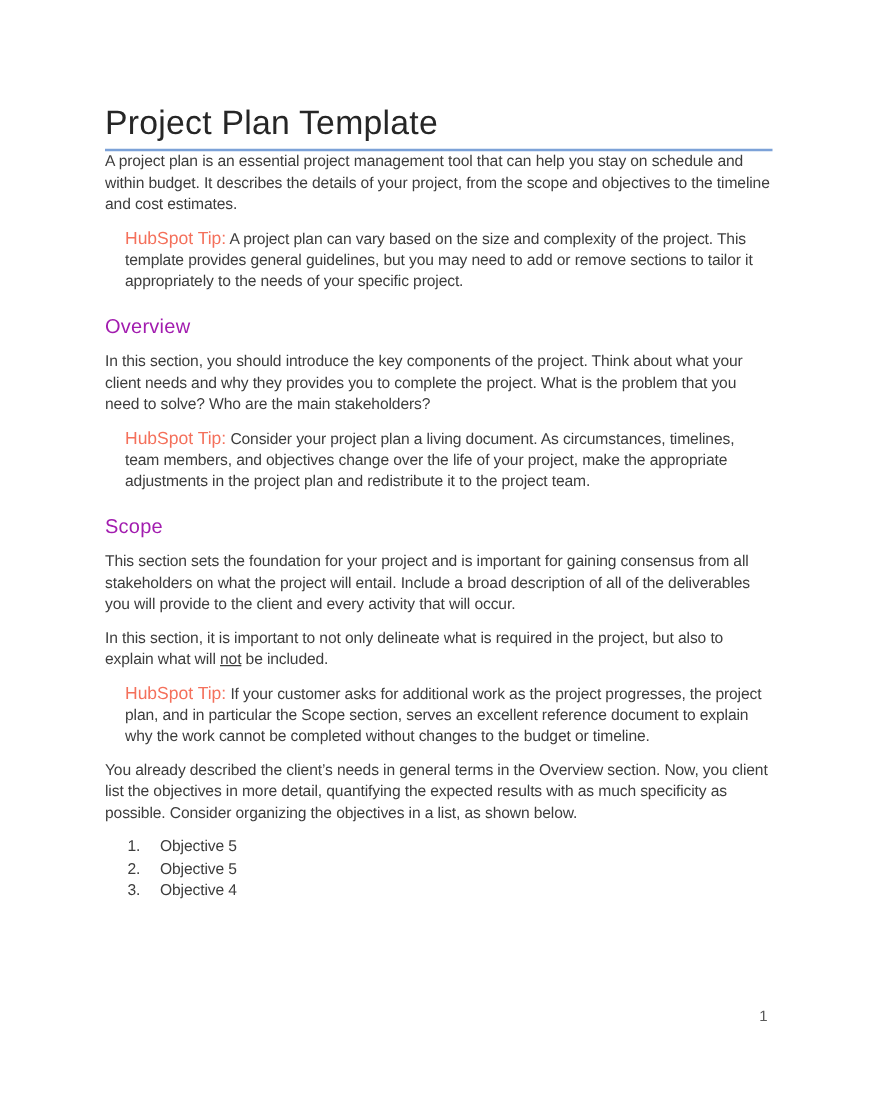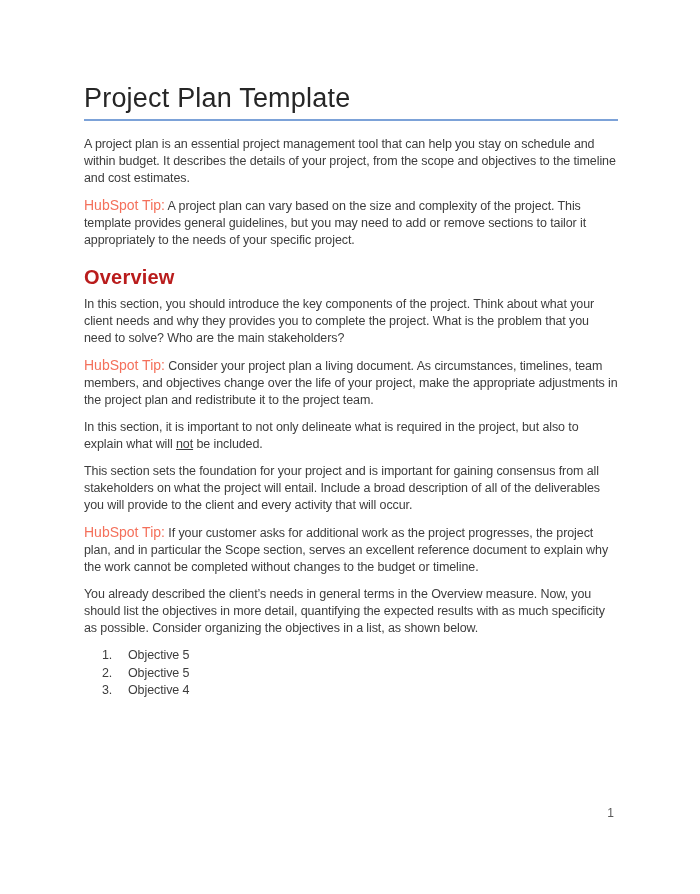--- a/index.html
+++ b/index.html
@@ -24,33 +24,33 @@
   }
   .title-rule {
     height: 0; border-bottom: 2px solid #7CA2D8;
     margin-top: 6px;
   }
   p.body-text {
     font-size: 12.5px; line-height: 17px;
     color: #3d3d3d; letter-spacing: -0.1px;
     margin: 0 0 10px 0;
   }
-  p.first-after-title { margin-top: 15px; }
+  p.first-after-title { }
   .tip {
     font-size: 12.5px; line-height: 17px;
     color: #3d3d3d; letter-spacing: -0.1px;
-    margin: 0 0 10px 0;
+    margin: 0 0 10px 16px;
   }
   .tip-label {
     color: #F4705B; font-size: 14px;
     letter-spacing: 0;
   }
   h2.section-heading {
-    font-size: 20px; line-height: 26px;
-    font-weight: 700; color: #b91c1c;
+    font-size: 16px; line-height: 26px;
+    font-weight: 400; color: #a21caf;
     letter-spacing: 0.2px;
     margin: 15px 0 6px 0;
   }
   .obj-list { margin: 2px 0 12px 18px; }
   .obj-item {
     display: flex; font-size: 12.5px; line-height: 17.5px;
     color: #3d3d3d; letter-spacing: -0.1px;
   }
   .obj-num { width: 15px; text-align: left; margin-right: 11px; }
   .underlined { text-decoration: underline; }
@@ -69,25 +69,26 @@
     <div class="title-rule"></div>
 
     <p class="body-text first-after-title">A project plan is an essential project management tool that can help you stay on schedule and within budget. It describes the details of your project, from the scope and objectives to the timeline and cost estimates.</p>
 
     <p class="tip"><span class="tip-label">HubSpot Tip:</span><span> A project plan can vary based on the size and complexity of the project. This template provides general guidelines, but you may need to add or remove sections to tailor it appropriately to the needs of your specific project.</span></p>
 
     <h2 class="section-heading">Overview</h2>
     <p class="body-text">In this section, you should introduce the key components of the project. Think about what your client needs and why they provides you to complete the project. What is the problem that you need to solve? Who are the main stakeholders?</p>
     <p class="tip"><span class="tip-label">HubSpot Tip:</span><span> Consider your project plan a living document. As circumstances, timelines, team members, and objectives change over the life of your project, make the appropriate adjustments in the project plan and redistribute it to the project team.</span></p>
 
+    <h2 class="section-heading">Scope</h2>
+    <p class="body-text">This section sets the foundation for your project and is important for gaining consensus from all stakeholders on what the project will entail. Include a broad description of all of the deliverables you will provide to the client and every activity that will occur.</p>
     <p class="body-text"><span>In this section, it is important to not only delineate what is required in the project, but also to explain what will </span><span class="underlined">not</span><span> be included.</span></p>
-    <p class="body-text">This section sets the foundation for your project and is important for gaining consensus from all stakeholders on what the project will entail. Include a broad description of all of the deliverables you will provide to the client and every activity that will occur.</p>
     <p class="tip"><span class="tip-label">HubSpot Tip:</span><span> If your customer asks for additional work as the project progresses, the project plan, and in particular the Scope section, serves an excellent reference document to explain why the work cannot be completed without changes to the budget or timeline.</span></p>
 
-    <p class="body-text">You already described the client’s needs in general terms in the Overview measure. Now, you should list the objectives in more detail, quantifying the expected results with as much specificity as possible. Consider organizing the objectives in a list, as shown below.</p>
+    <p class="body-text">You already described the client’s needs in general terms in the Overview section. Now, you client list the objectives in more detail, quantifying the expected results with as much specificity as possible. Consider organizing the objectives in a list, as shown below.</p>
 
     <div class="obj-list">
       <div class="obj-item">
         <span class="obj-num">1.</span>
         <span>Objective 5</span>
       </div>
       <div class="obj-item">
         <span class="obj-num">2.</span>
         <span>Objective 5</span>
       </div>

